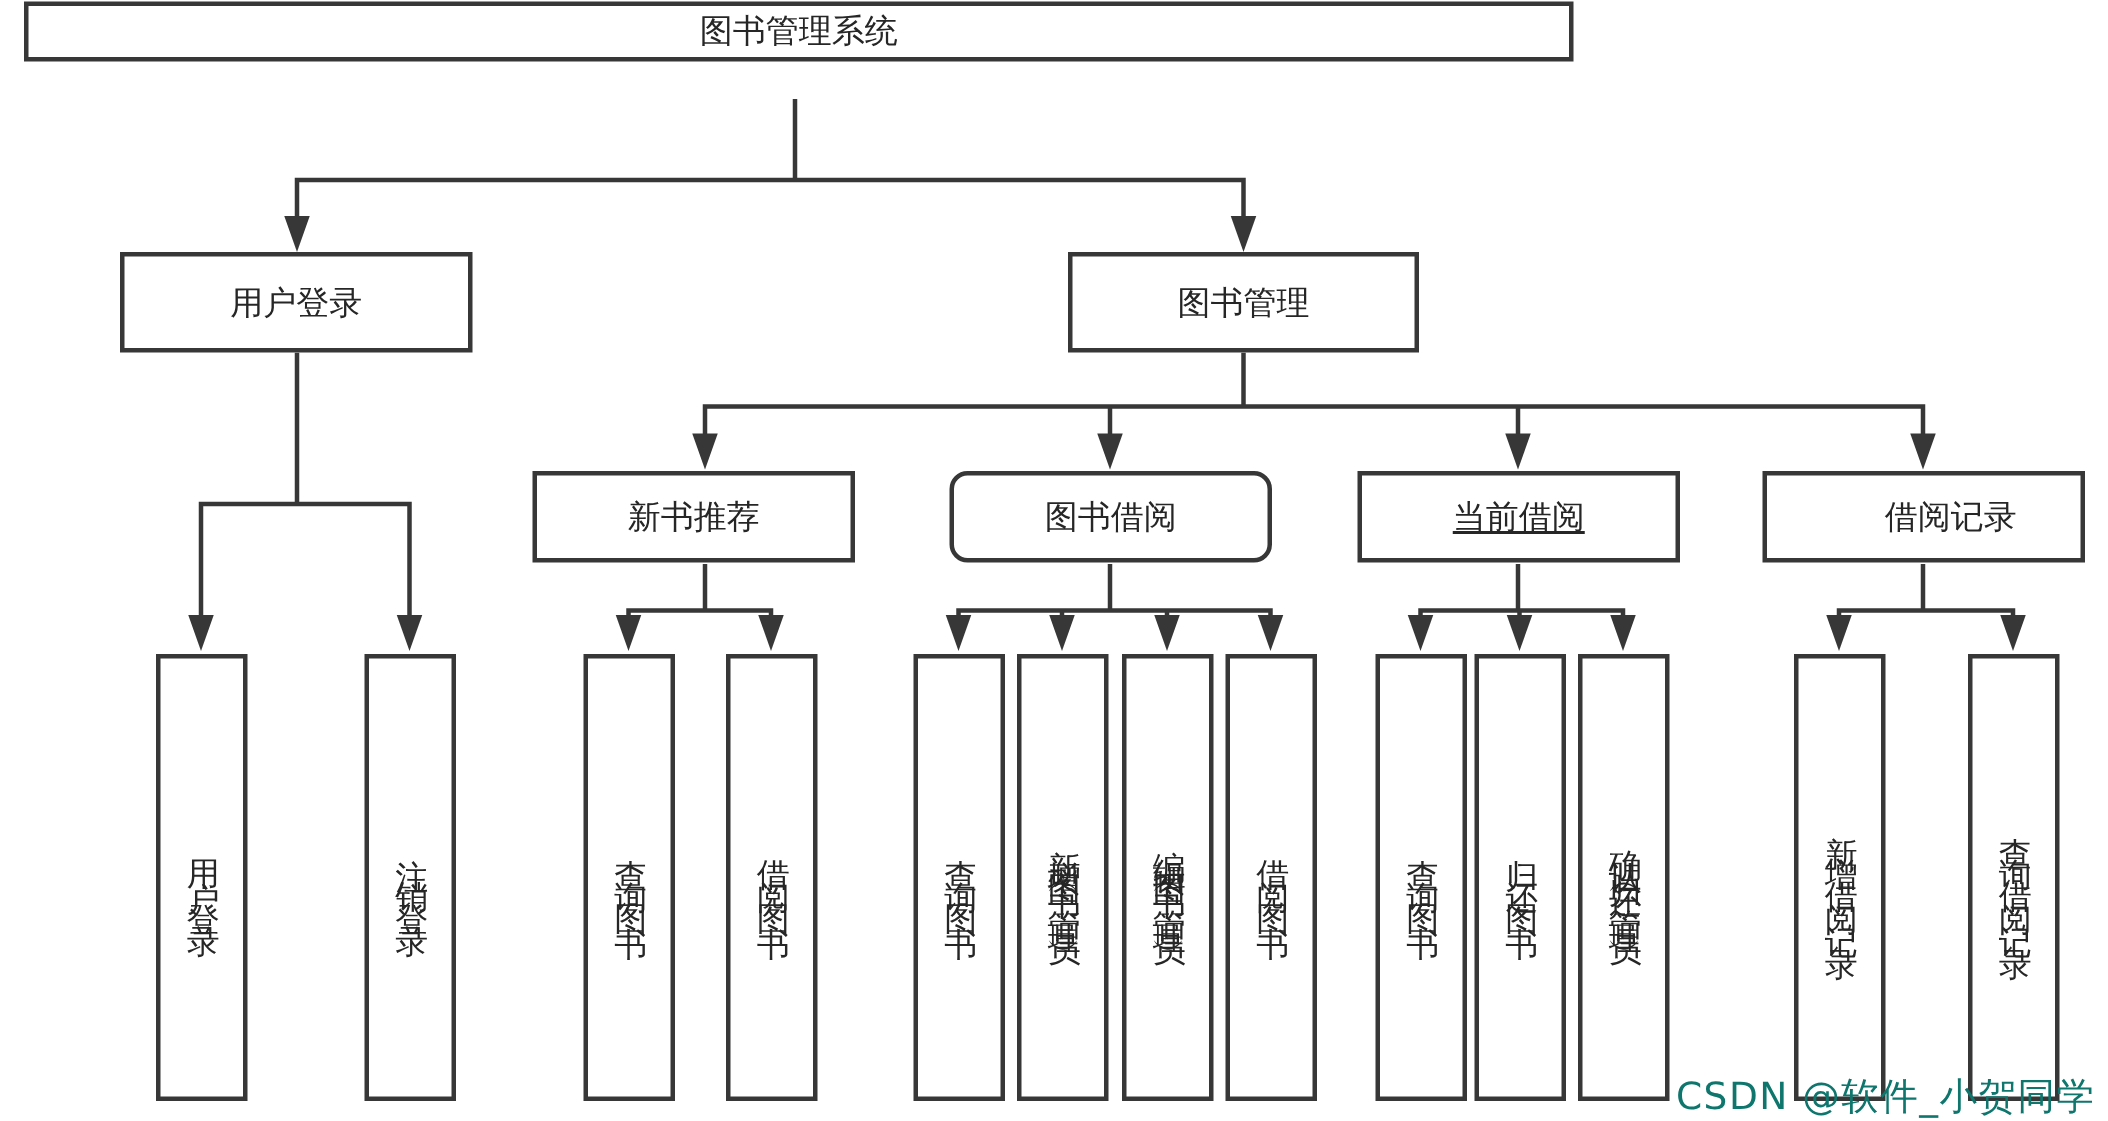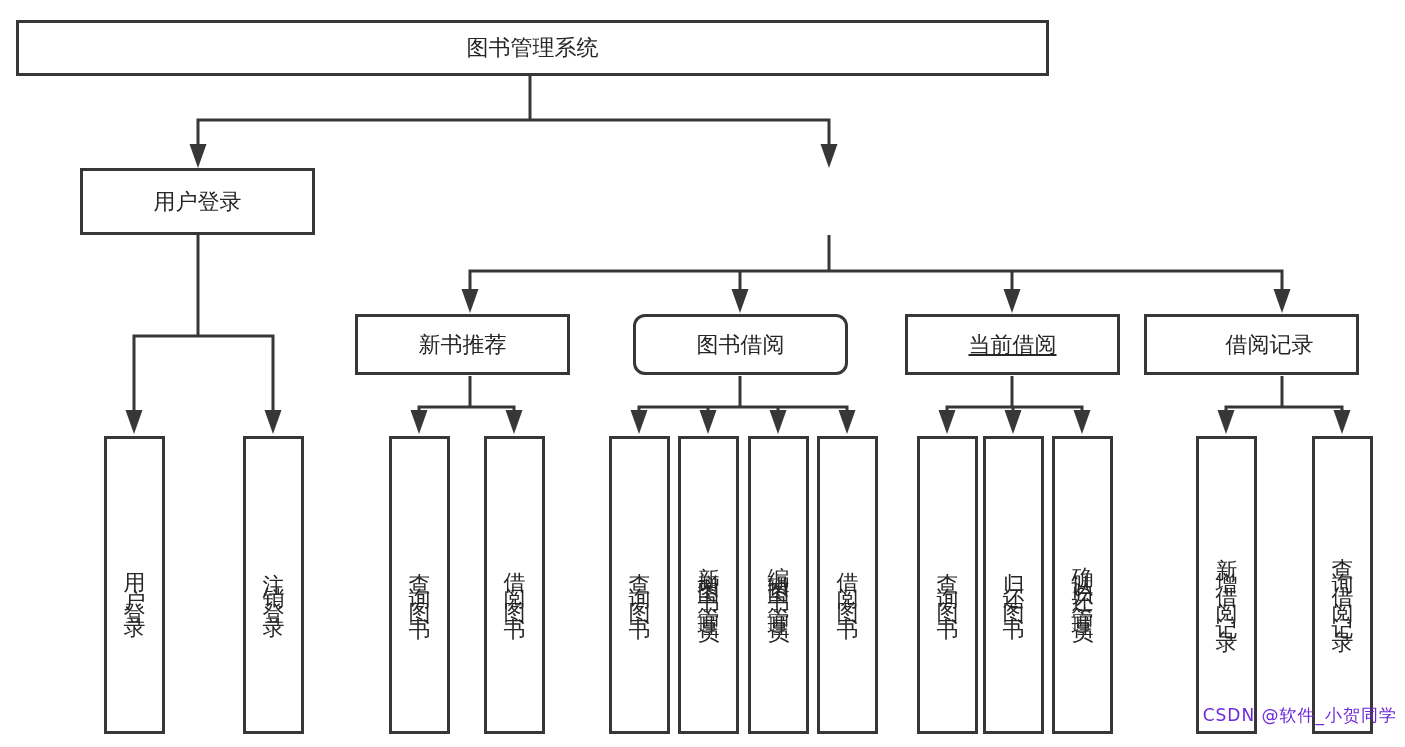--- a/index.html
+++ b/index.html
@@ -23,30 +23,30 @@
     border: 3px solid #373737;
     display: flex;
     align-items: center;
     justify-content: center;
     color: #262626;
     font-size: 22px;
     z-index: 2;
     text-align: center;
   }
   
-  .n-root  { left: 16px;  top: 20px;  width: 1033px; height: 56px; }
+  .n-root  { left: 16px;  top: 1px;  width: 1033px; height: 40px; }
   
   .n-l2a   { left: 80px;  top: 168px; width: 235px; height: 67px; }
   .n-l2b   { left: 712px; top: 168px; width: 234px; height: 67px; }
   
   .n-l3    { top: 314px; height: 61px; width: 215px; }
   .n-l3a   { left: 355px; }
   .n-l3b   { left: 633px; border-radius: 12px; }
   .n-l3c   { left: 905px; text-decoration: underline; }
-  .n-l3d   { left: 1144px; padding-left: 36px; }
+  .n-l3d   { left: 1175px; padding-left: 36px; }
   
   .leaf    { top: 436px; height: 298px; width: 61px; }
   .leaf span {
     writing-mode: vertical-rl;
     text-orientation: mixed;
     letter-spacing: 15px;
     line-height: 1;
     white-space: nowrap;
   }
   .leaf span.tight { letter-spacing: 8px; }
@@ -59,23 +59,23 @@
   .lf7  { left: 748px; }
   .lf8  { left: 817px; }
   .lf9  { left: 917px; }
   .lf10 { left: 983px; }
   .lf11 { left: 1052px; }
   .lf12 { left: 1196px; }
   .lf13 { left: 1312px; }
   .watermark {
     position: absolute;
     right: 8px;
-    bottom: 20px;
-    font-size: 17px;
-    color: #6d28d9;
+    bottom: 0;
+    font-size: 25px;
+    color: #0f766e;
     z-index: 5;
     letter-spacing: 1px;
   }
 </style>
 </head>
 <body>
 
 <div class="canvas">
 
   <svg class="connectors" width="1405" height="747" viewBox="0 0 1405 747" fill="none" stroke="#373737" stroke-width="3">
@@ -126,20 +126,23 @@
     <polygon points="1333.5,410 1350.5,410 1342,434" fill="#373737" stroke="none"></polygon>
   </svg>
 
   <div class="node n-root">
     <span>图书管理系统</span>
   </div>
 
   <div class="node n-l2a">
     <span>用户登录</span>
   </div>
+  <div class="node n-l2b">
+    <span>图书管理</span>
+  </div>
 
   <div class="node n-l3 n-l3a">
     <span>新书推荐</span>
   </div>
   <div class="node n-l3 n-l3b">
     <span>图书借阅</span>
   </div>
   <div class="node n-l3 n-l3c">
     <span>当前借阅</span>
   </div>

